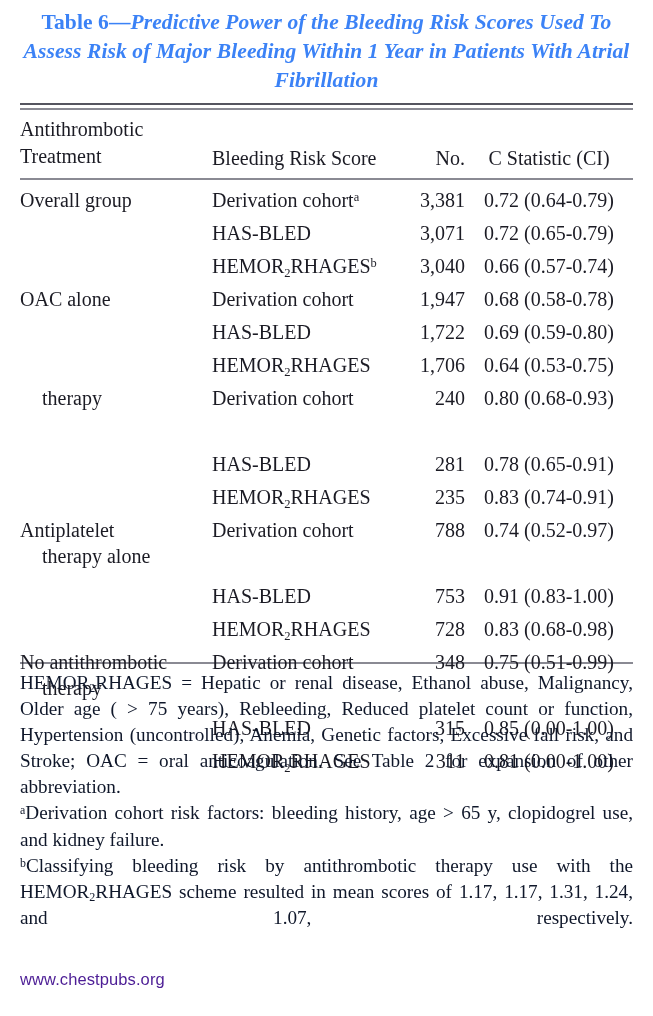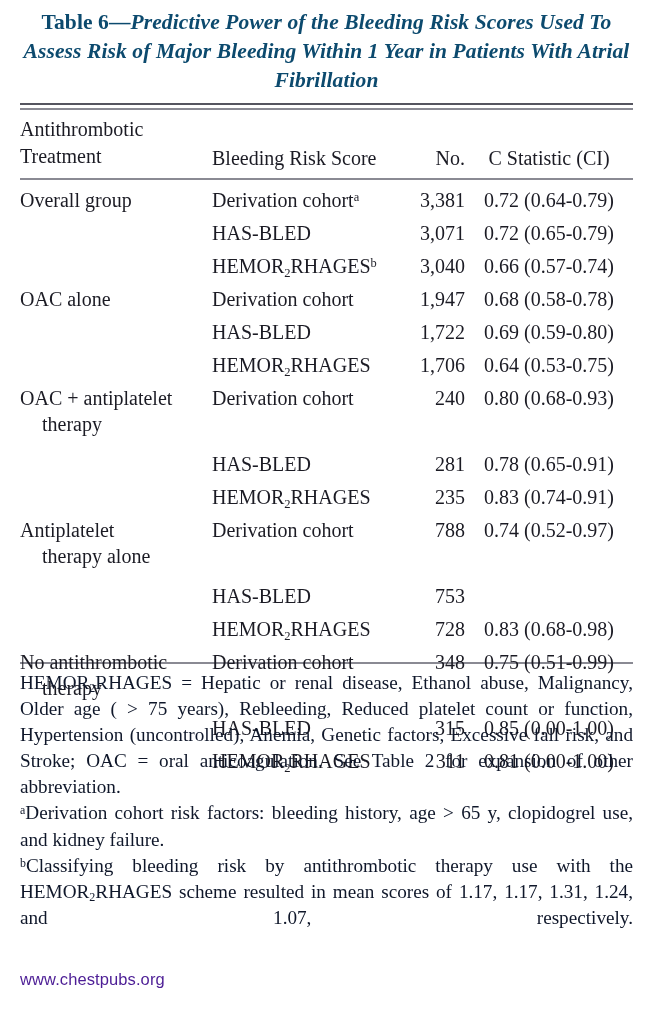--- a/index.html
+++ b/index.html
@@ -27,21 +27,21 @@
     position: absolute;
     left: 20px;
     top: 8px;
     width: 613px;
     text-align: center;
     font-size: 21.5px;
     line-height: 29px;
     font-weight: bold;
     font-style: italic;
     letter-spacing: 0.1px;
-    color: #0c4a6e;
+    color: #3b82f6;
   }
   .title .roman { font-style: normal; }
 
   
   .rule {
     position: absolute;
     left: 20px;
     width: 613px;
     background: #6f6f78;
   }
@@ -215,21 +215,20 @@
 
     <div class="row" style="top:352px;">
       <div class="c-treat"></div>
       <div class="c-score"><span>HEMOR</span><sub>2</sub><span>RHAGES</span></div>
       <div class="c-no">1,706</div>
       <div class="c-stat">0.64 (0.53-0.75)</div>
     </div>
 
     <div class="row" style="top:385px; height:66px;">
       <div class="c-treat">
-        <span>OAC + antiplatelet</span>
         <span class="wrap2">therapy</span>
       </div>
       <div class="c-score">Derivation cohort</div>
       <div class="c-no">240</div>
       <div class="c-stat">0.80 (0.68-0.93)</div>
     </div>
 
     <div class="row" style="top:451px;">
       <div class="c-treat"></div>
       <div class="c-score">HAS-BLED</div>
@@ -251,20 +250,21 @@
       </div>
       <div class="c-score">Derivation cohort</div>
       <div class="c-no">788</div>
       <div class="c-stat">0.74 (0.52-0.97)</div>
     </div>
 
     <div class="row" style="top:583px;">
       <div class="c-treat"></div>
       <div class="c-score">HAS-BLED</div>
       <div class="c-no">753</div>
+      <div class="c-stat">0.91 (0.83-1.00)</div>
     </div>
 
     <div class="row" style="top:616px;">
       <div class="c-treat"></div>
       <div class="c-score"><span>HEMOR</span><sub>2</sub><span>RHAGES</span></div>
       <div class="c-no">728</div>
       <div class="c-stat">0.83 (0.68-0.98)</div>
     </div>
 
   <div class="row" style="top: 649px; height: 66px;">

